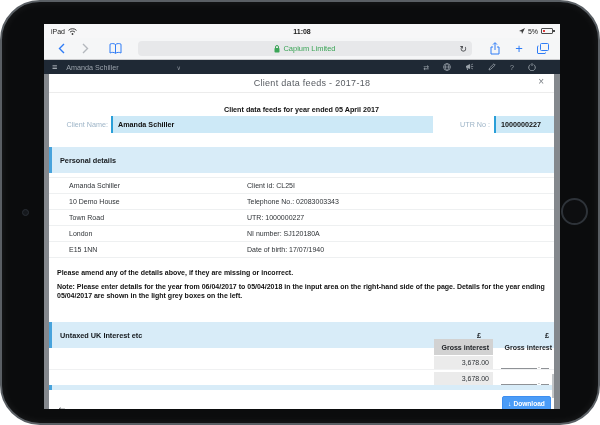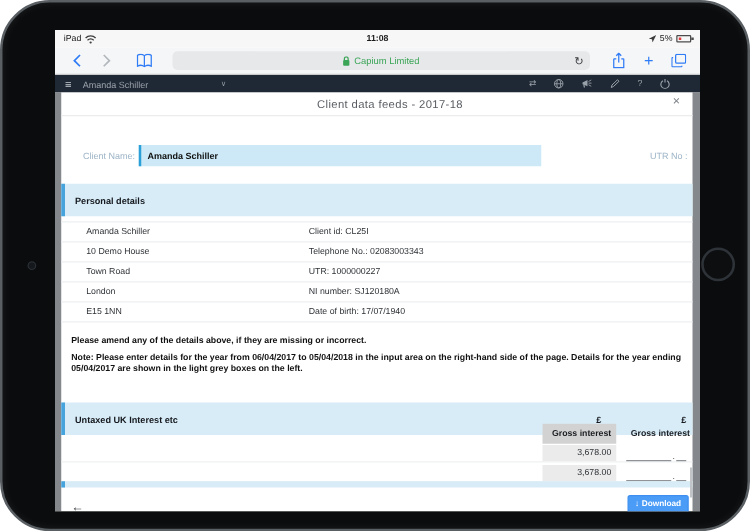--- a/index.html
+++ b/index.html
@@ -215,25 +215,27 @@
       </div>
 
       <div class="content">
         <div class="modal">
 
           <div class="m-head">
             <div class="m-title">Client data feeds - 2017-18</div>
             <span class="m-close">×</span>
           </div>
 
+          <div class="m-sub">Client data feeds for year ended 05 April 2017</div>
 
           <div class="client-row">
             <span class="cl-label">Client Name:</span>
             <span class="cl-field cl-name">Amanda Schiller</span>
             <span class="cl-label utr-label">UTR No :</span>
+            <span class="cl-field utr-field">1000000227</span>
           </div>
 
           <div class="sec-head sec-personal">
             <span>Personal details</span>
           </div>
 
           <div class="details">
             <div class="d-row">
               <span class="d-left">Amanda Schiller</span>
               <span class="d-right">Client id: CL25I</span>

